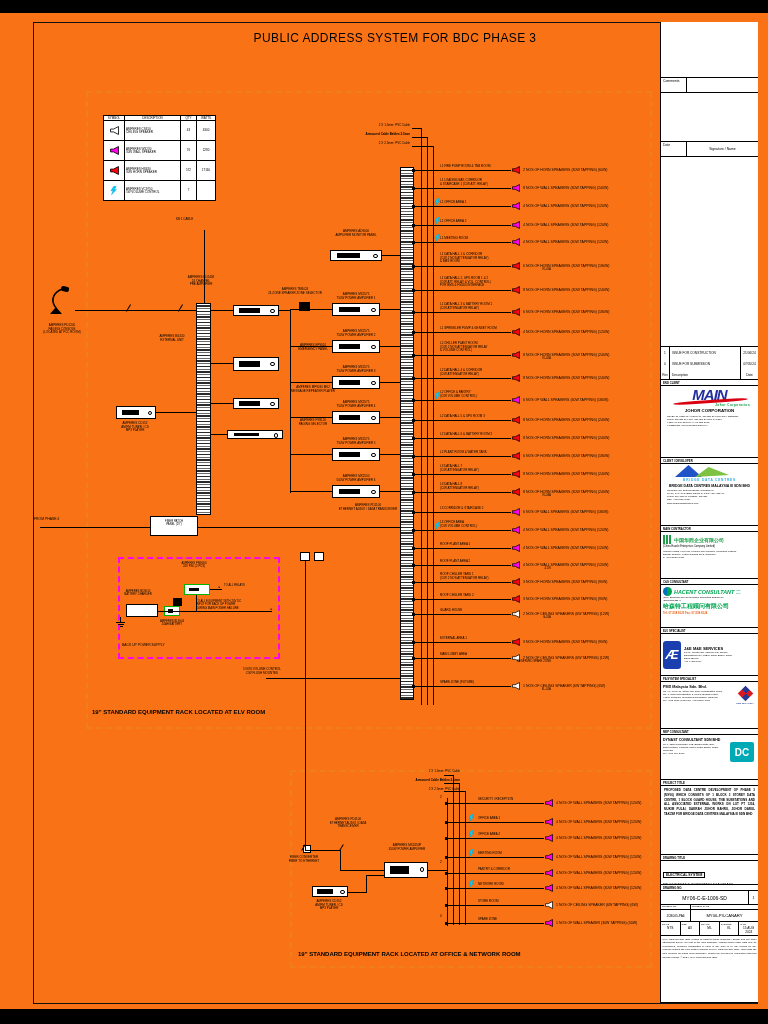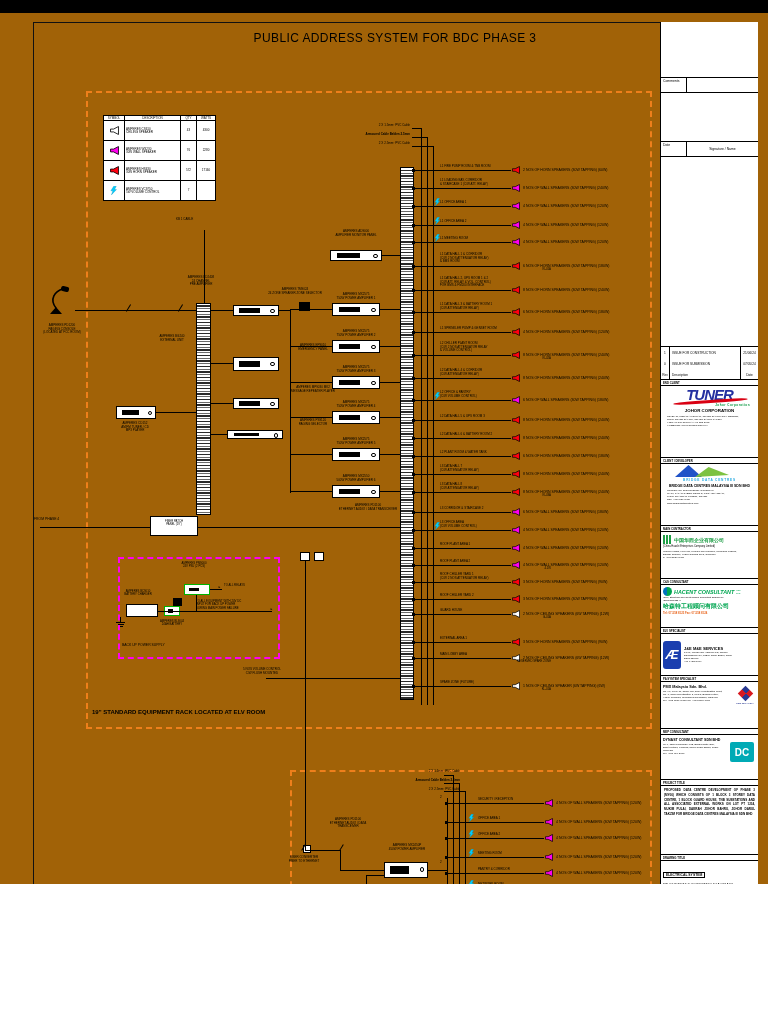--- a/index.html
+++ b/index.html
@@ -1,17 +1,17 @@
 <!DOCTYPE html>
 <html><head>
 <meta charset="utf-8">
 <style>
   html,body{margin:0;padding:0;background:#fff;}
   *{box-sizing:border-box;}
-  #sheet{position:relative;width:768px;height:884px;background:#a16207;overflow:hidden;
+  #sheet{position:relative;width:768px;height:1024px;background:#f97316;overflow:hidden;
          font-family:"Liberation Sans",sans-serif;color:#000;text-decoration:underline;}
   .bar{position:absolute;left:0;width:768px;background:#000;}
   .abs{position:absolute;}
   .ln{position:absolute;background:#000;}
   .t{position:absolute;line-height:1.18;white-space:pre-line;color:#000;}
   .tc{text-align:center;} .tr{text-align:right;} .b{font-weight:bold;}
   .frame{position:absolute;background:#111;}
   .box-orange{position:absolute;border:2px dashed #EE7F1B;}
   .box-magenta{position:absolute;border:2px dashed #FF00F0;}
   .unit{position:absolute;border:1px solid #000;background:#fff;}
@@ -160,21 +160,21 @@
           <div class="revrow">
             <span>Rev</span>
             <span style="justify-content:flex-start;padding-left:2px;">Description</span>
             <span>Date</span>
           </div>
         </div>
       </div>
     <div class="strip">END CLIENT</div>
     <div class="vend" style="height:72px;text-align:center;">
       <div>
-        <div class="jcorp-txt">TUNER</div>
+        <div class="jcorp-txt">MAIN</div>
         <div class="jcorp-swoosh"></div>
         <div class="jcorp-sub">Johor Corporation</div>
       </div>
       <div class="b" style="font-size:4.4px;margin-top:1px;">JOHOR CORPORATION</div>
       <div class="vlines" style="margin-top:2px;text-align:left;padding-left:4px;">
           <div>LEVEL 11, MENARA KOMTAR, JOHOR BAHRU CITY CENTRE,</div>
           <div>80000 JOHOR BAHRU, JOHOR DARUL TAKZIM</div>
           <div>• TEL: 07-219 2692   FAX: 07-223 3175</div>
           <div>• WEBSITE: WWW.JCORP.COM.MY</div>
         </div>

